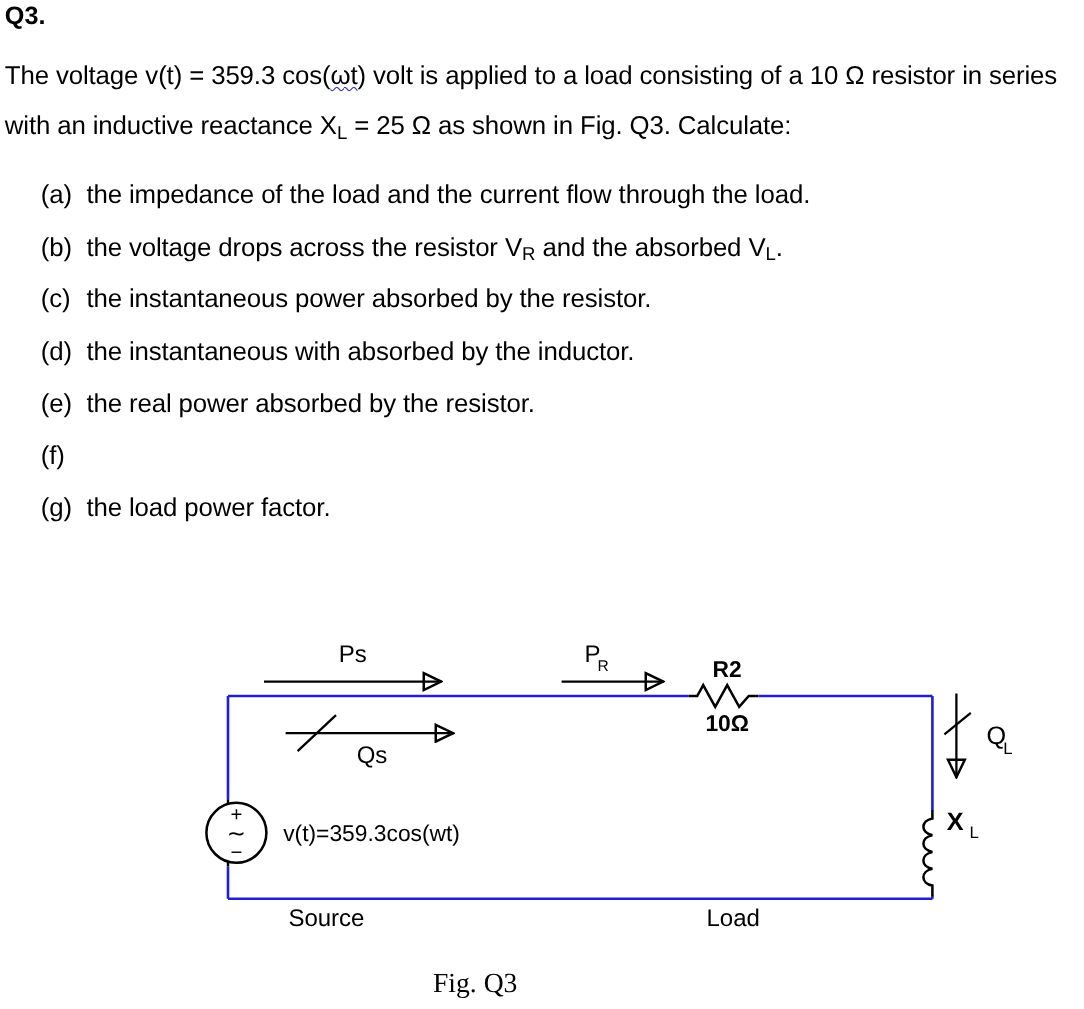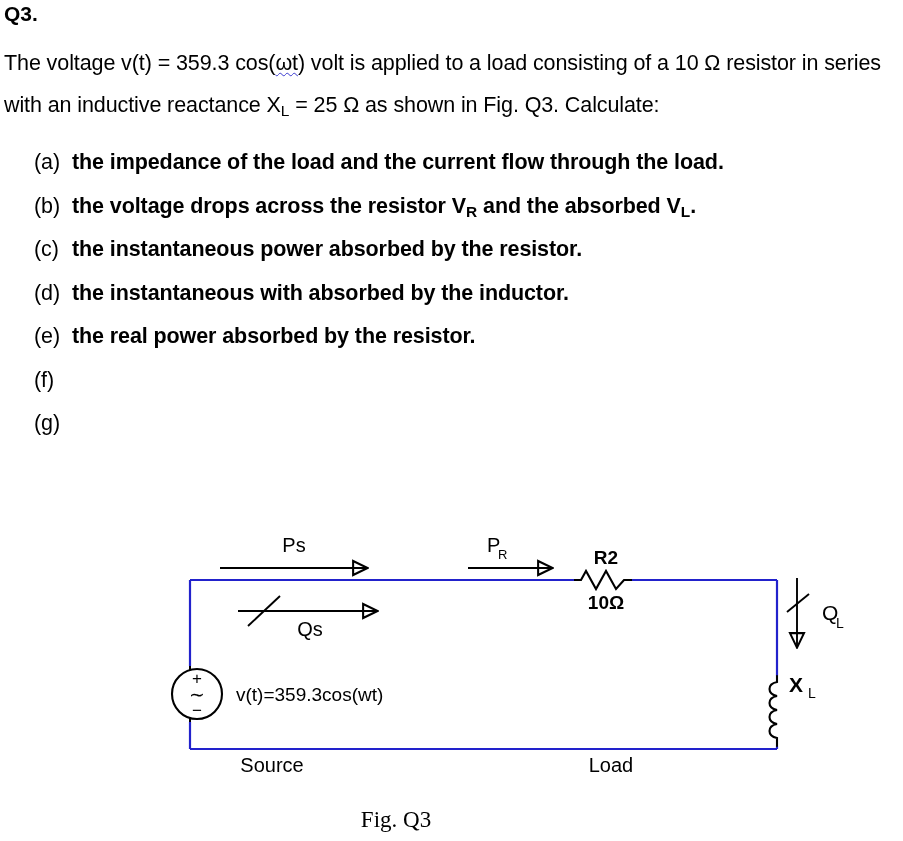--- a/index.html
+++ b/index.html
@@ -67,21 +67,21 @@
     display: flex;
     align-items: baseline;
     height: 43.5px;
     font-size: 21.5px;
     letter-spacing: -0.1px;
   }
   .q-item .marker {
     width: 38px;
     flex: 0 0 38px;
   }
-  .q-item .txt { flex: 1 1 auto; font-weight: bold; }
+  .q-item .txt { flex: 1 1 auto; }
 
   
   .figure {
     position: absolute;
     left: 0;
     top: 500px;
     width: 903px;
     height: 341px;
   }
   .fig-svg { display: block; }
@@ -133,20 +133,21 @@
       <span class="marker">(e)</span>
       <span class="txt">the real power absorbed by the resistor.</span>
     </div>
 
     <div class="q-item">
       <span class="marker">(f)</span>
     </div>
 
     <div class="q-item">
       <span class="marker">(g)</span>
+      <span class="txt">the load power factor.</span>
     </div>
 
   </div>
 
   <div class="figure">
     <svg class="fig-svg" width="903" height="310" viewBox="0 0 903 310">
 
       <defs>
         <marker id="ohead" viewBox="0 0 10 10" refX="9.5" refY="5" markerWidth="9" markerHeight="9" orient="auto-start-reverse">
           <path d="M 0.8 0.9 L 9.3 5 L 0.8 9.1 Z" fill="none" stroke="#000" stroke-width="1.2"></path>

